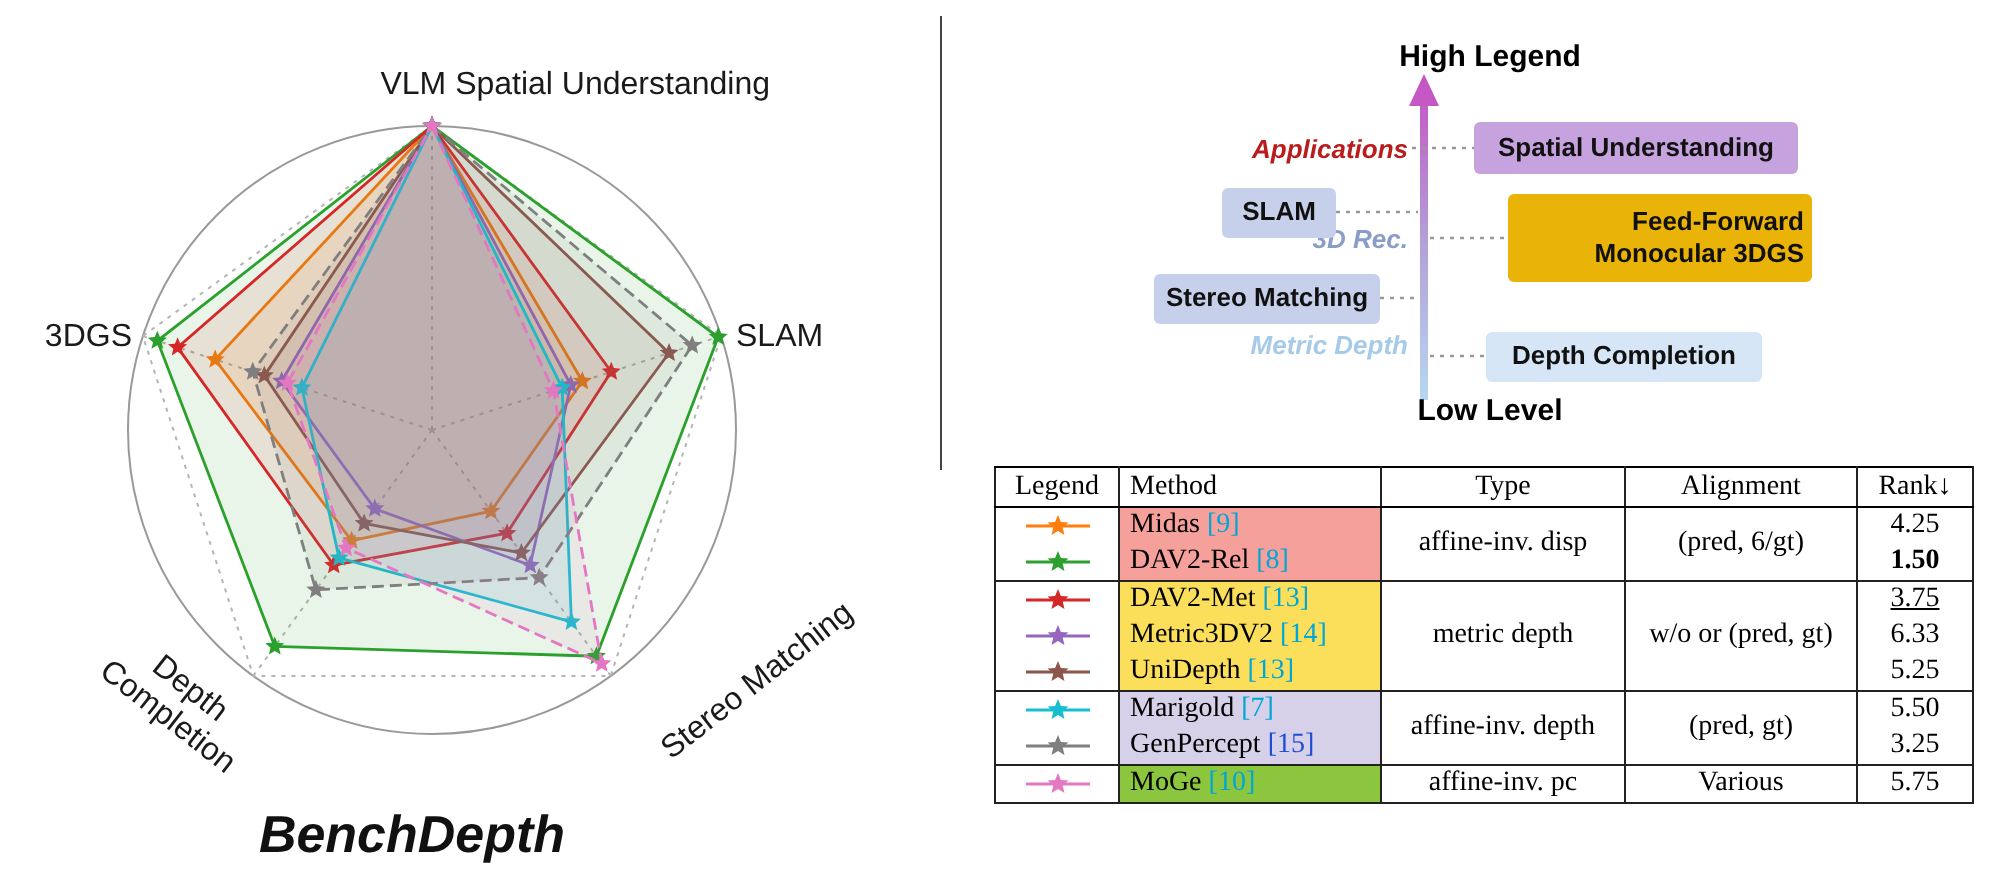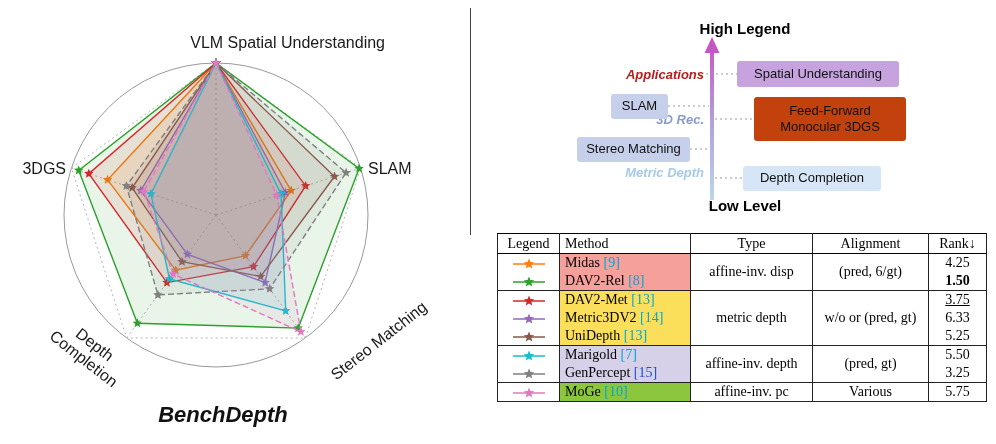--- a/index.html
+++ b/index.html
@@ -7,38 +7,38 @@
          font-family:"Liberation Sans", sans-serif; overflow:hidden; color:#111; }
 
   
   #radar-svg { position:absolute; left:0; top:0; }
   .axis-label { position:absolute; font-size:16px; color:#1a1a1a; line-height:1.12; }
   #ax-vlm    { left:55px;  top:34px;  width:330px; text-align:right; }
   #ax-slam   { left:368px; top:160px; width:70px; }
   #ax-3dgs   { left:4px;   top:160px; width:62px; text-align:right; }
   #ax-stereo { left:320px; top:332px; width:118px; text-align:center; transform:rotate(-38deg); }
   #ax-depth  { left:26px;  top:334px; width:126px; text-align:center; transform:rotate(38deg); }
-  .caption   { position:absolute; left:103px; top:402px; width:240px; text-align:center;
-               font-size:22px; font-weight:bold; font-style:italic; }
+  .caption   { position:absolute; left:86px; top:402px; width:240px; text-align:center;
+               font-size:26px; font-weight:bold; font-style:italic; }
 
   .divider { position:absolute; left:470px; top:8px; width:1px; height:227px; background:#444; }
 
   
   .dg { position:absolute; left:480px; top:0; width:516px; height:231px; }
   .dg-svg { position:absolute; left:0; top:0; }
   .level-label { position:absolute; text-align:center; font-weight:bold; font-size:15px; color:#000; }
   #hl { left:195px; top:20px;  width:140px; }
   #ll { left:195px; top:197px; width:140px; }
   .dg-label { position:absolute; text-align:right; font-size:13px; font-weight:bold; font-style:italic; }
   #al0 { left:118px; top:67px;  width:106px; }
   #al1 { left:138px; top:112px; width:86px;  }
   #al2 { left:118px; top:165px; width:106px; }
   .dg-box { position:absolute; display:flex; align-items:center; justify-content:center;
-            text-align:center; font-size:13px; line-height:1.25; border-radius:3px; color:#111;
-            padding:0 4px; box-sizing:border-box; }
+            text-align:right; font-size:13px; line-height:1.25; border-radius:3px; color:#111;
+            padding:0 4px; box-sizing:border-box;font-weight:bold; }
   #b0 { left:257px; top:61px;  width:162px; height:26px; }
   #b1 { left:131px; top:94px;  width:57px;  height:25px; }
   #b2 { left:274px; top:97px;  width:152px; height:44px; }
   #b3 { left:97px;  top:137px; width:113px; height:25px; }
   #b4 { left:263px; top:166px; width:138px; height:25px; }
 
   
   #bench-table { position:absolute; left:497px; top:233px; width:489px;
                  border-collapse:collapse; table-layout:fixed;
                  font-family:"Liberation Serif", serif; font-size:14px; color:#000; }
@@ -164,21 +164,21 @@
       <line x1="210" y1="149" x2="229" y2="149" stroke="#999" stroke-width="1.2" stroke-dasharray="2,3"></line>
       <line x1="235" y1="178" x2="263" y2="178" stroke="#999" stroke-width="1.2" stroke-dasharray="2,3"></line>
     </svg>
     <div class="level-label" id="hl">High Legend</div>
     <div class="level-label" id="ll">Low Level</div>
     <div class="dg-label" id="al0" style="color: #b91c1c;">Applications</div>
     <div class="dg-label" id="al1" style="color: rgb(138, 156, 200);">3D Rec.</div>
     <div class="dg-label" id="al2" style="color: rgb(166, 203, 232);">Metric Depth</div>
     <div class="dg-box" id="b0" style="background: rgb(198, 163, 222);">Spatial Understanding</div>
     <div class="dg-box" id="b1" style="background: rgb(198, 208, 235);">SLAM</div>
-    <div class="dg-box" id="b2" style="background: #c2410c;">Feed-Forward Monocular 3DGS</div>
+    <div class="dg-box" id="b2" style="background: #eab308;">Feed-Forward Monocular 3DGS</div>
     <div class="dg-box" id="b3" style="background: rgb(198, 208, 235);">Stereo Matching</div>
     <div class="dg-box" id="b4" style="background: rgb(215, 230, 246);">Depth Completion</div>
   </div>
 
   <table id="bench-table">
     <colgroup>
       <col style="width:62px">
         <col style="width:131px">
         <col style="width:122px">
       <col style="width:116px">

